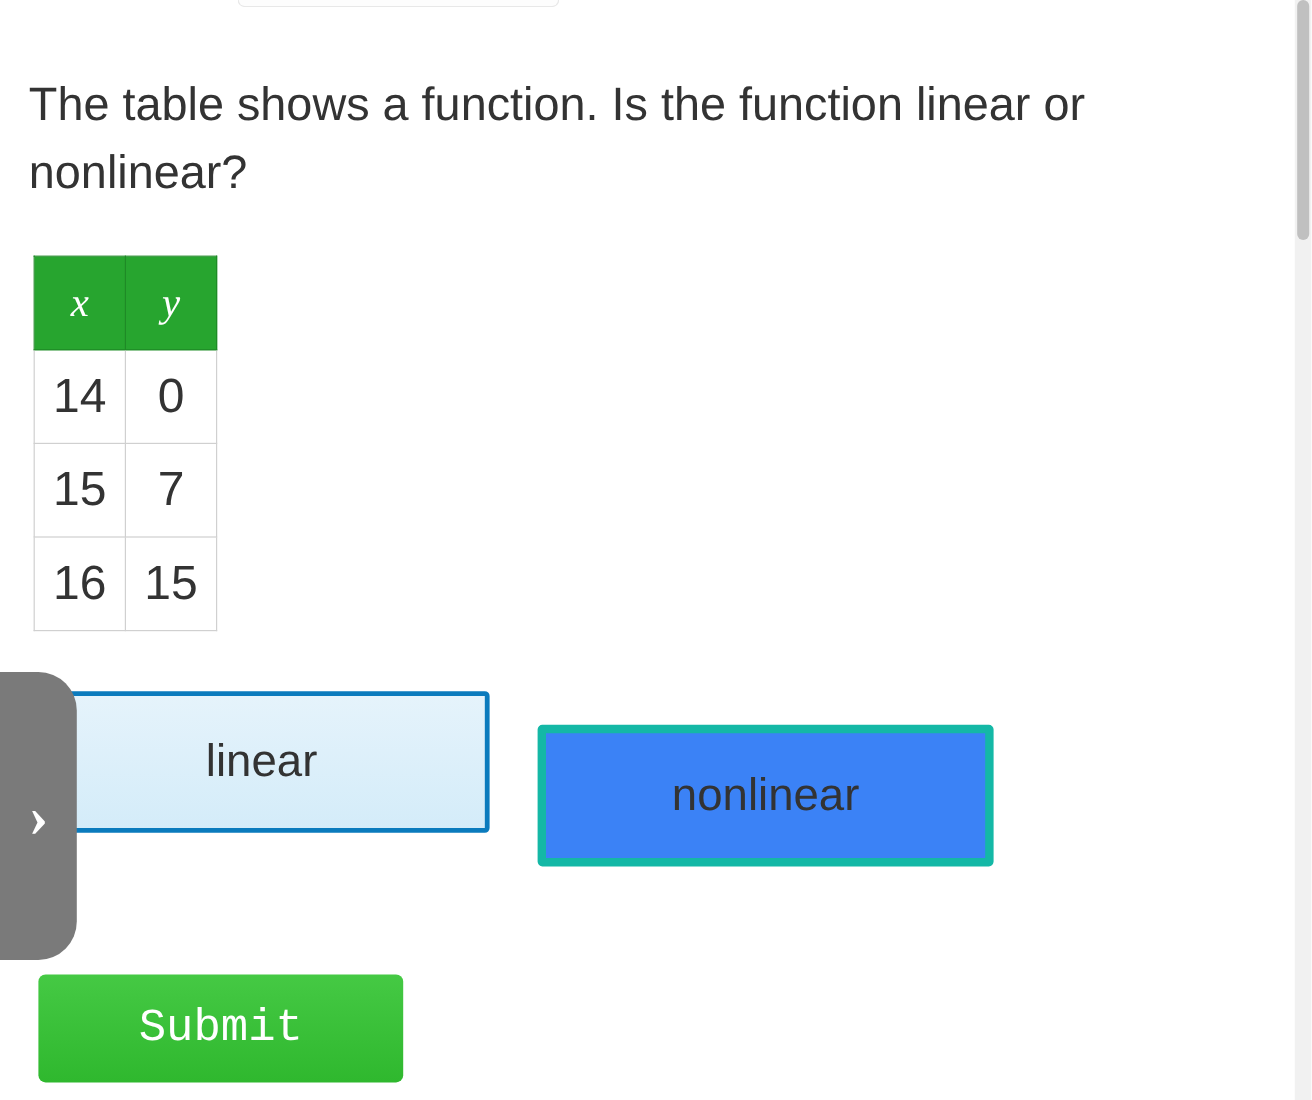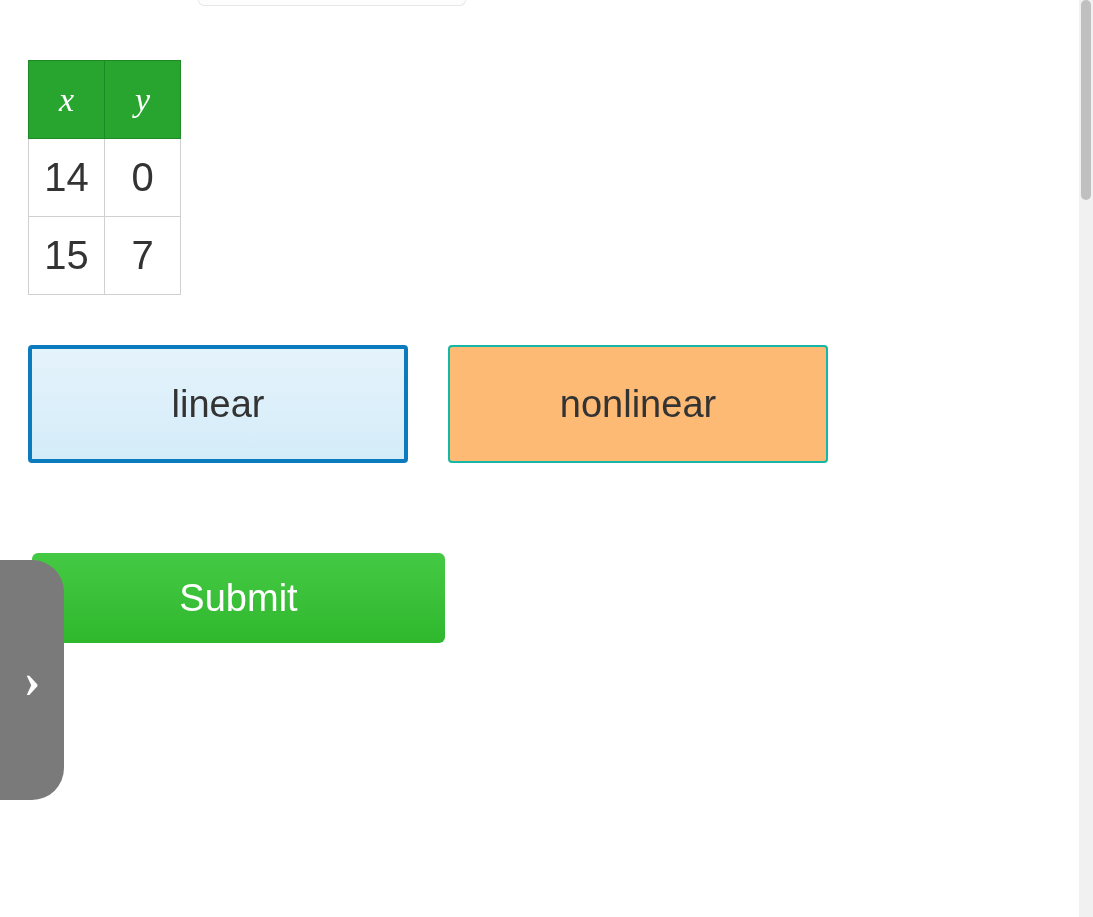--- a/index.html
+++ b/index.html
@@ -86,37 +86,38 @@
       color: #333333;
       border-radius: 4px;
       cursor: pointer;
       font-family: Verdana, Geneva, sans-serif;
     }
     .option-selected {
       background: linear-gradient(180deg, #e5f3fb 0%, #d4ecf9 100%);
       border: 4px solid #0b7bbd;
     }
     .option-unselected {
-      background: #fdba74;
-      border: 2px solid #14b8a6;
+      background: #3b82f6;
+      border: 7px solid #14b8a6;
+      margin-top: 28px;
     }
     .submit-button {
-      width: 413px;
+      width: 304px;
       height: 90px;
       background: linear-gradient(180deg, #45c944 0%, #2fb82e 100%);
       color: #ffffff;
       font-size: 38px;
       border: none;
       border-radius: 6px;
       cursor: pointer;
       display: flex;
       align-items: center;
       justify-content: center;
       margin-left: 8px;
-      font-family: Liberation Sans, sans-serif;
+      font-family: Liberation Mono, monospace;
     }
     .side-tab {
       position: absolute;
       left: 0;
       top: 560px;
       width: 64px;
       height: 240px;
       background: #7a7a7a;
       border-top-right-radius: 32px;
       border-bottom-right-radius: 32px;
@@ -148,36 +149,41 @@
 </head>
 <body>
 
 <div class="top-divider"></div>
 
 <div class="scrollbar-track">
   <div class="scrollbar-thumb"></div>
 </div>
 
 <div class="content">
+  <div class="question-text">The table shows a function. Is the function linear or nonlinear?</div>
 
   <table class="data-table">
     <thead>
       <tr>
         <th>x</th>
         <th>y</th>
       </tr>
     </thead>
     <tbody>
       <tr>
         <td>14</td>
         <td>0</td>
       </tr>
       <tr>
         <td>15</td>
         <td>7</td>
+      </tr>
+      <tr>
+        <td>16</td>
+        <td>15</td>
       </tr>
     </tbody>
   </table>
 
   <div class="options-row">
     <button class="option-button option-selected">
       <span>linear</span>
     </button>
     <button class="option-button option-unselected">
       <span>nonlinear</span>

